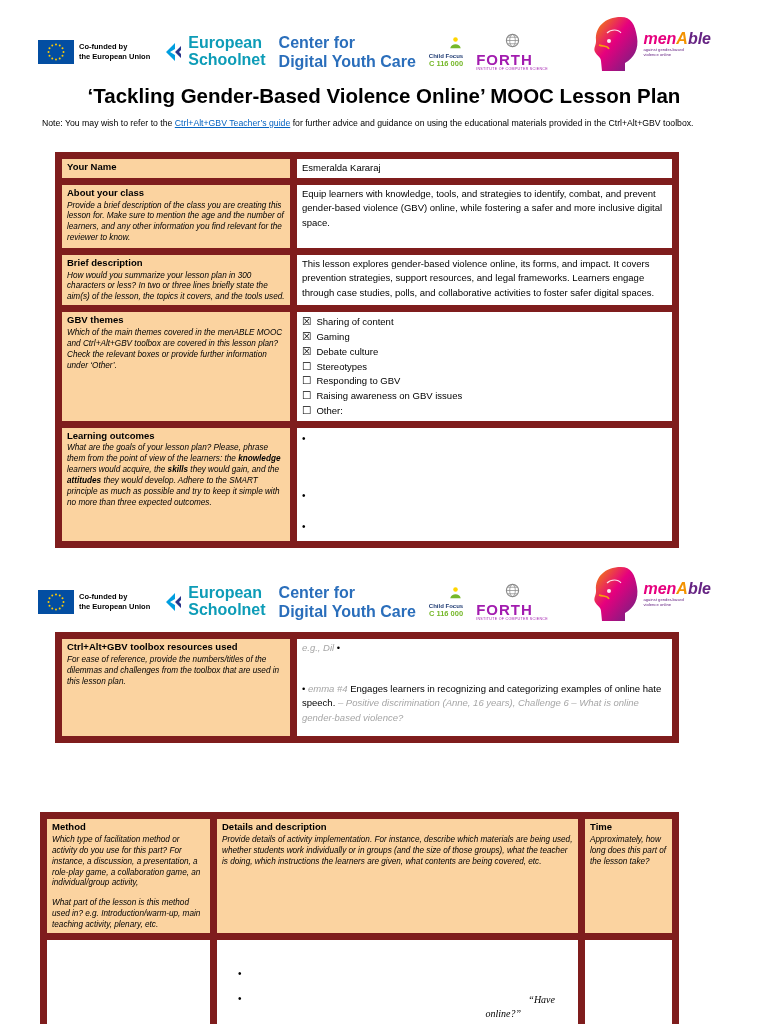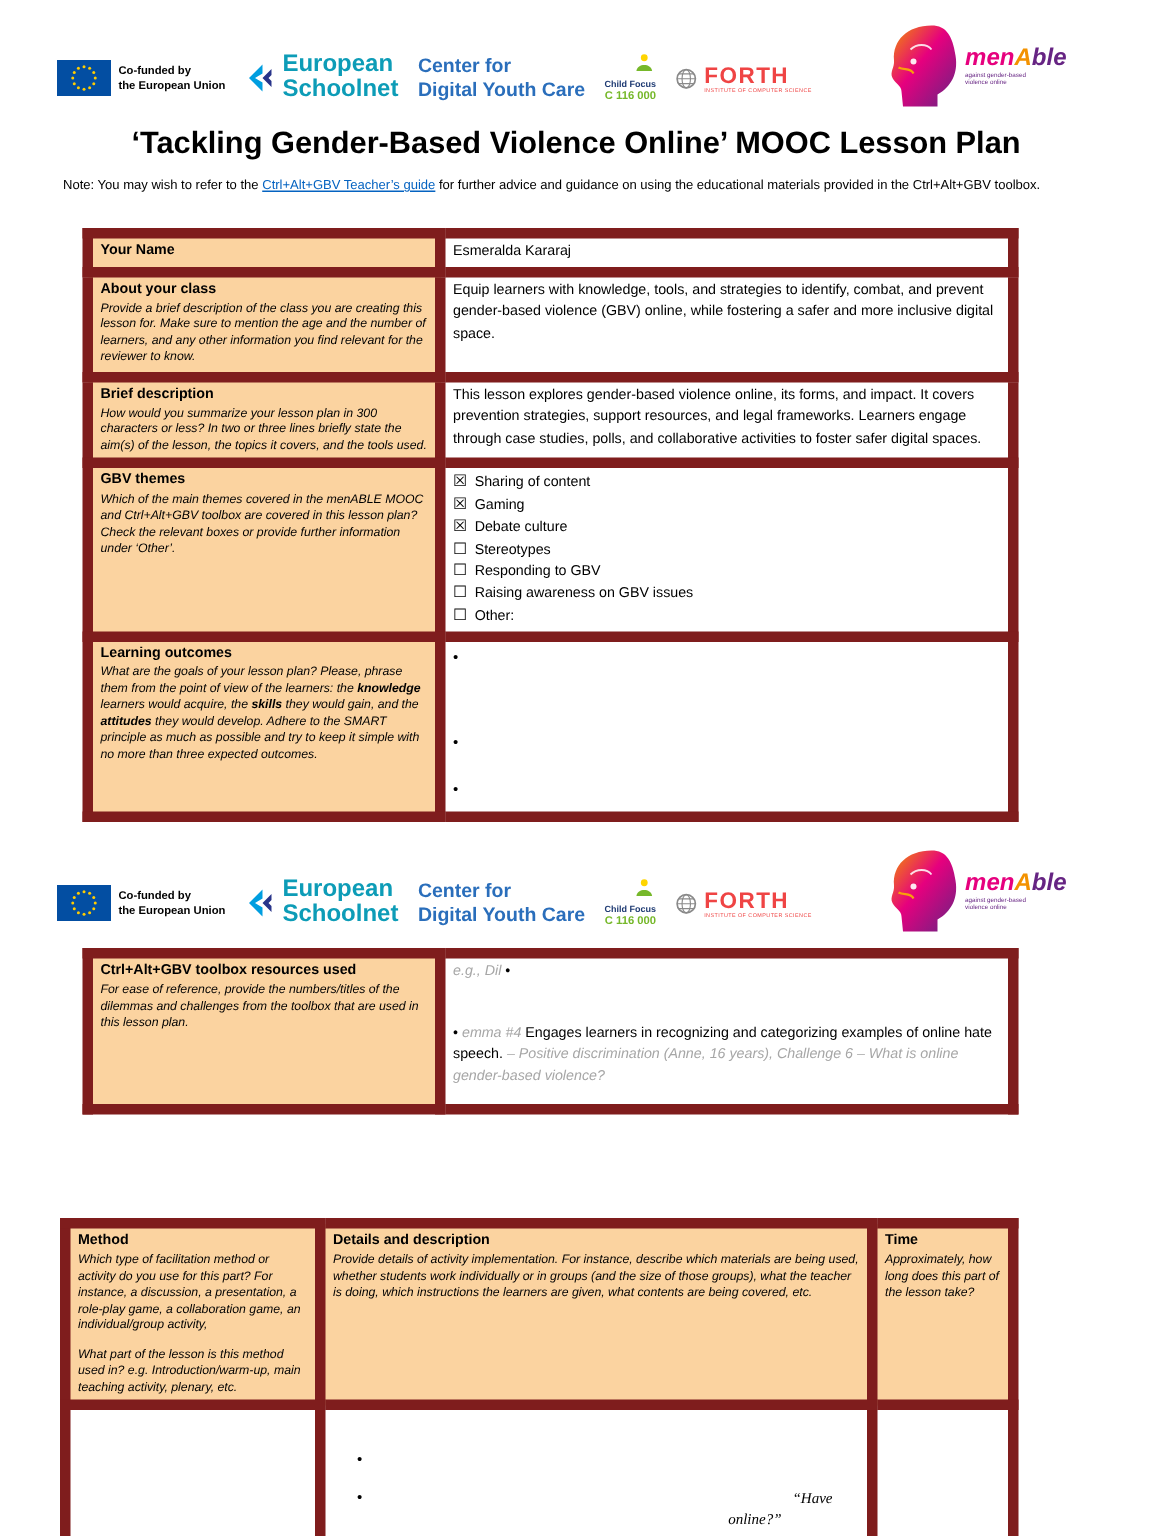--- a/index.html
+++ b/index.html
@@ -11,25 +11,25 @@
   .page { position: absolute; inset: 0; }
 
   
   .header { position: absolute; left: 38px; width: 700px; height: 60px;
             display: flex; align-items: center; gap: 13px; }
   .h1 { top: 22px; }
   .h2 { top: 572px; }
   .logo { display: flex; align-items: center; gap: 5px; }
   .eu-text { font-size: 7.5px; font-weight: bold; line-height: 1.3; }
   .eun-text { font-size: 16px; font-weight: bold; color: #0D9CB7; line-height: 1.05; }
-  .cdyc { font-size: 13px; font-weight: bold; color: #2A6EBB; line-height: 1.2; }
+  .cdyc { font-size: 16px; font-weight: bold; color: #2A6EBB; line-height: 1.2; }
   .cf { text-align: right; line-height: 1.1; }
   .cf-name { font-size: 6px; color: #1F3B73; font-weight: bold; }
   .cf-num { font-size: 7.5px; color: #76B82A; font-weight: bold; }
-  .forth { display: flex; align-items: center; gap: 4px; color: #ef4444; }
+  .forth { display: flex; align-items: center; gap: 4px; color: #a21caf; flex-direction: column; }
   .forth-name { font-size: 15px; font-weight: bold; letter-spacing: 1px; line-height: 1; }
   .forth-sub { font-size: 3.6px; letter-spacing: 0.3px; }
   .menable { position: absolute; right: 27px; top: -7px; display: flex; align-items: center; gap: 2px; }
   .men-word { font-size: 16px; font-weight: bold; font-style: italic; line-height: 1; }
   .men-word .c1 { color: #E6007E; }
   .men-word .c2 { color: #F39200; }
   .men-word .c3 { color: #662483; }
   .men-tag { font-size: 4.2px; color: #662483; line-height: 1.3; }
 
   

